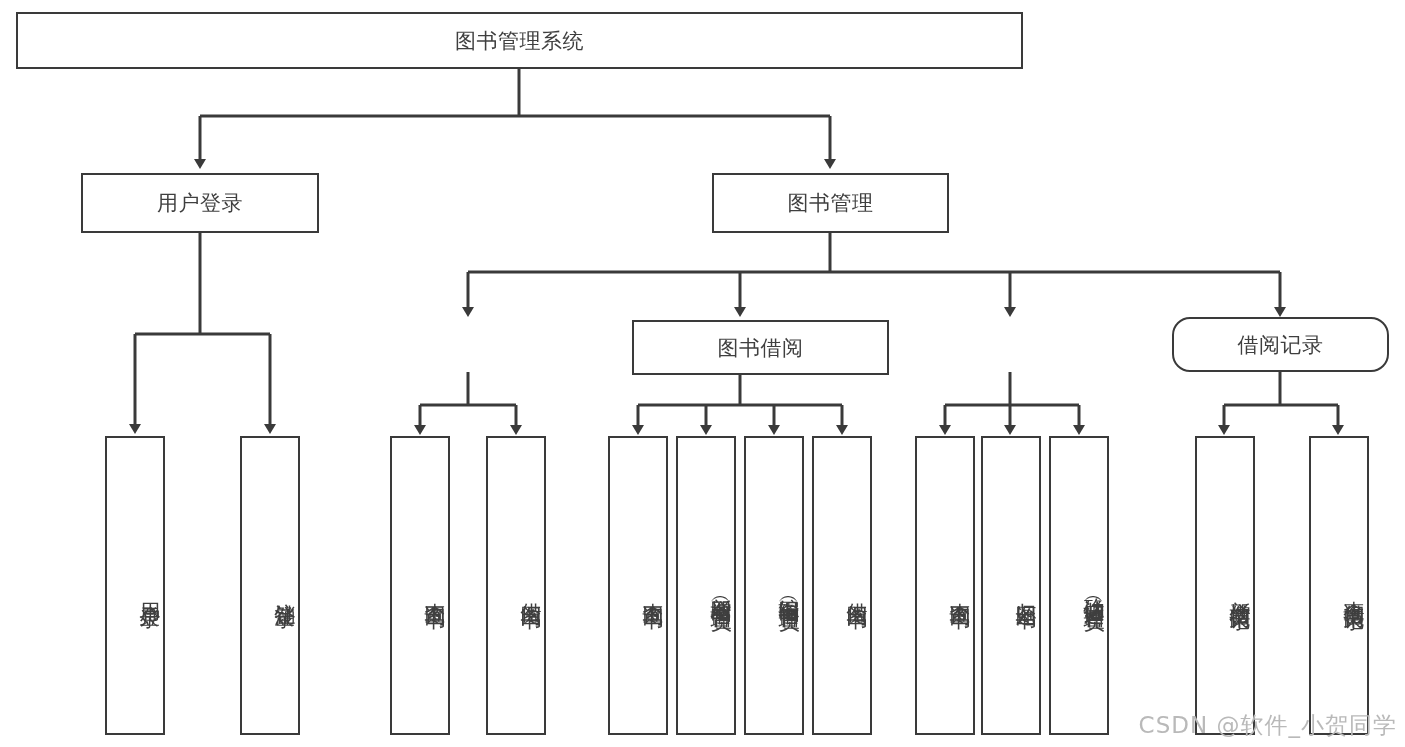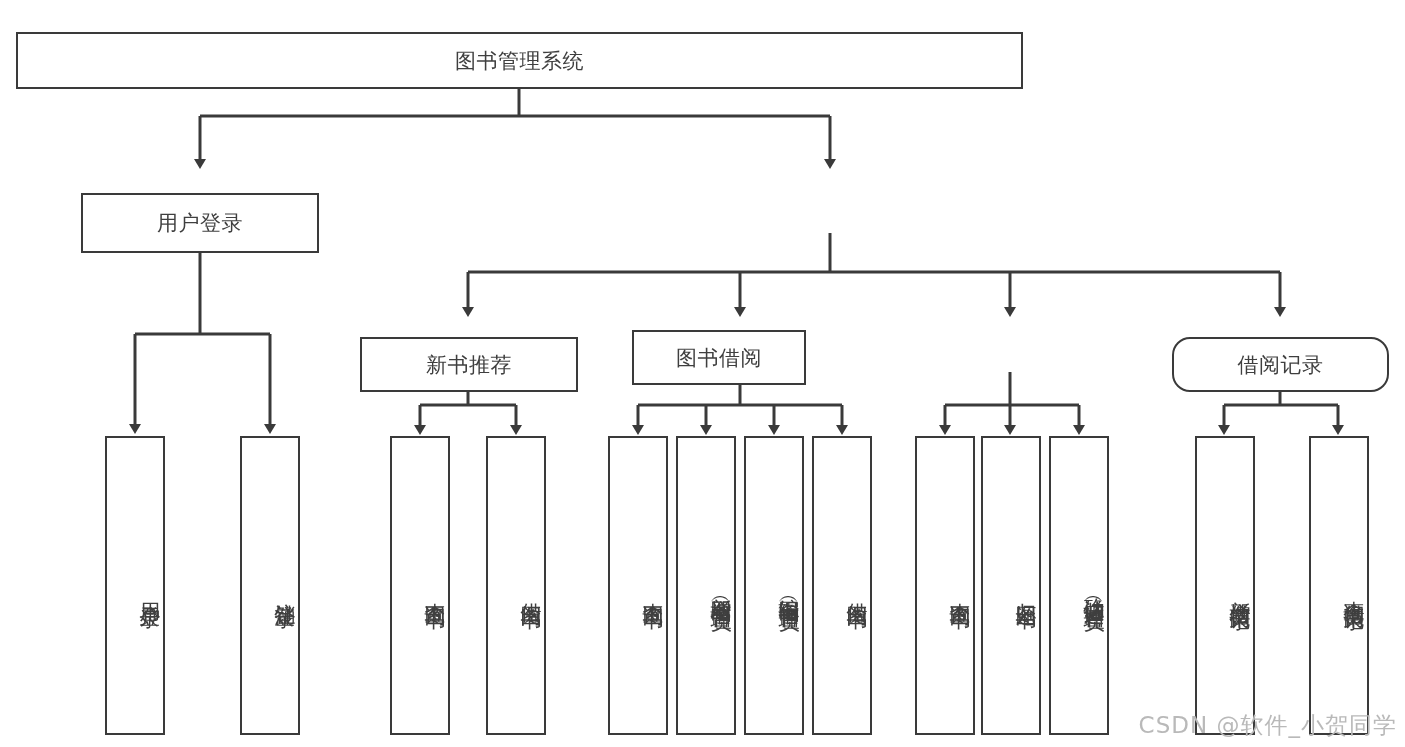--- a/index.html
+++ b/index.html
@@ -30,21 +30,20 @@
     border: 2px solid #3a3a3a;
     background: #ffffff;
     display: flex;
     align-items: center;
     justify-content: center;
     color: #3f3f3f;
   }
   .node.horiz {
     font-size: 21px;
     letter-spacing: 0.5px;
-    margin-top: 20px;
   }
   .node.vert {
     writing-mode: vertical-rl;
     text-orientation: upright;
     font-size: 21px;
     line-height: 1.32;
     padding-top: 8px;
     align-items: flex-start;
     justify-content: center;
     letter-spacing: 2px;
@@ -120,25 +119,25 @@
     </g>
   </svg>
 
   <div class="node horiz" style="left:16px; top:12px; width:1007px; height:57px;">
     <span class="label">图书管理系统</span>
   </div>
 
   <div class="node horiz" style="left:81px; top:173px; width:238px; height:60px;">
     <span class="label">用户登录</span>
   </div>
+  <div class="node horiz" style="left:712px; top:173px; width:237px; height:60px;">
+    <span class="label">图书管理</span>
+  </div>
 
-  <div class="node horiz" style="left:360px; top:317px; width:218px; height:55px;">
-    <span class="label">新书推荐</span>
-  </div>
-  <div class="node horiz" style="left:632px; top:310px; width:174px; height:55px;">
+  <div class="node horiz" style="left:632px; top:320px; width:257px; height:55px;">
     <span class="label">图书借阅</span>
   </div>
   <div class="node horiz" style="left:1172px; top:317px; width:217px; height:55px;border-radius:18px;">
     <span class="label">借阅记录</span>
   </div>
 
   <div class="node vert" style="left:105px; top:436px; width:60px; height:299px;">
     <span class="label">用户登录</span>
   </div>
   <div class="node vert" style="left:240px; top:436px; width:60px; height:299px;">

